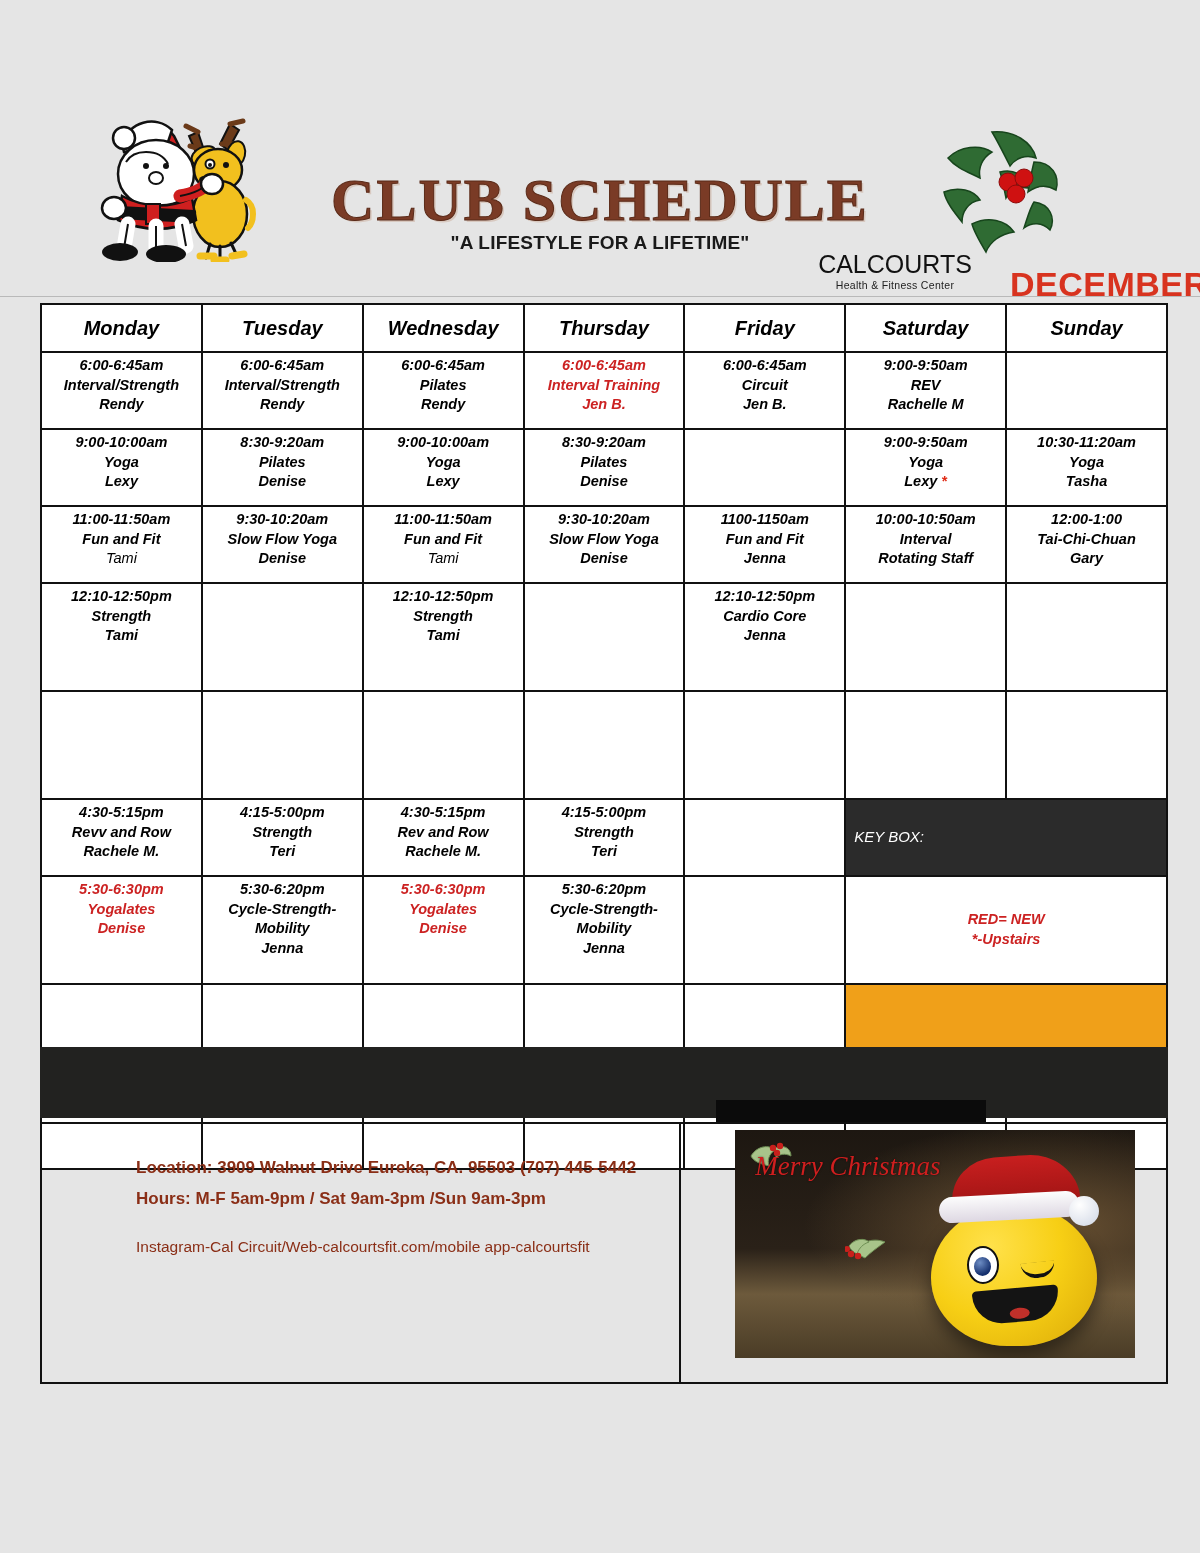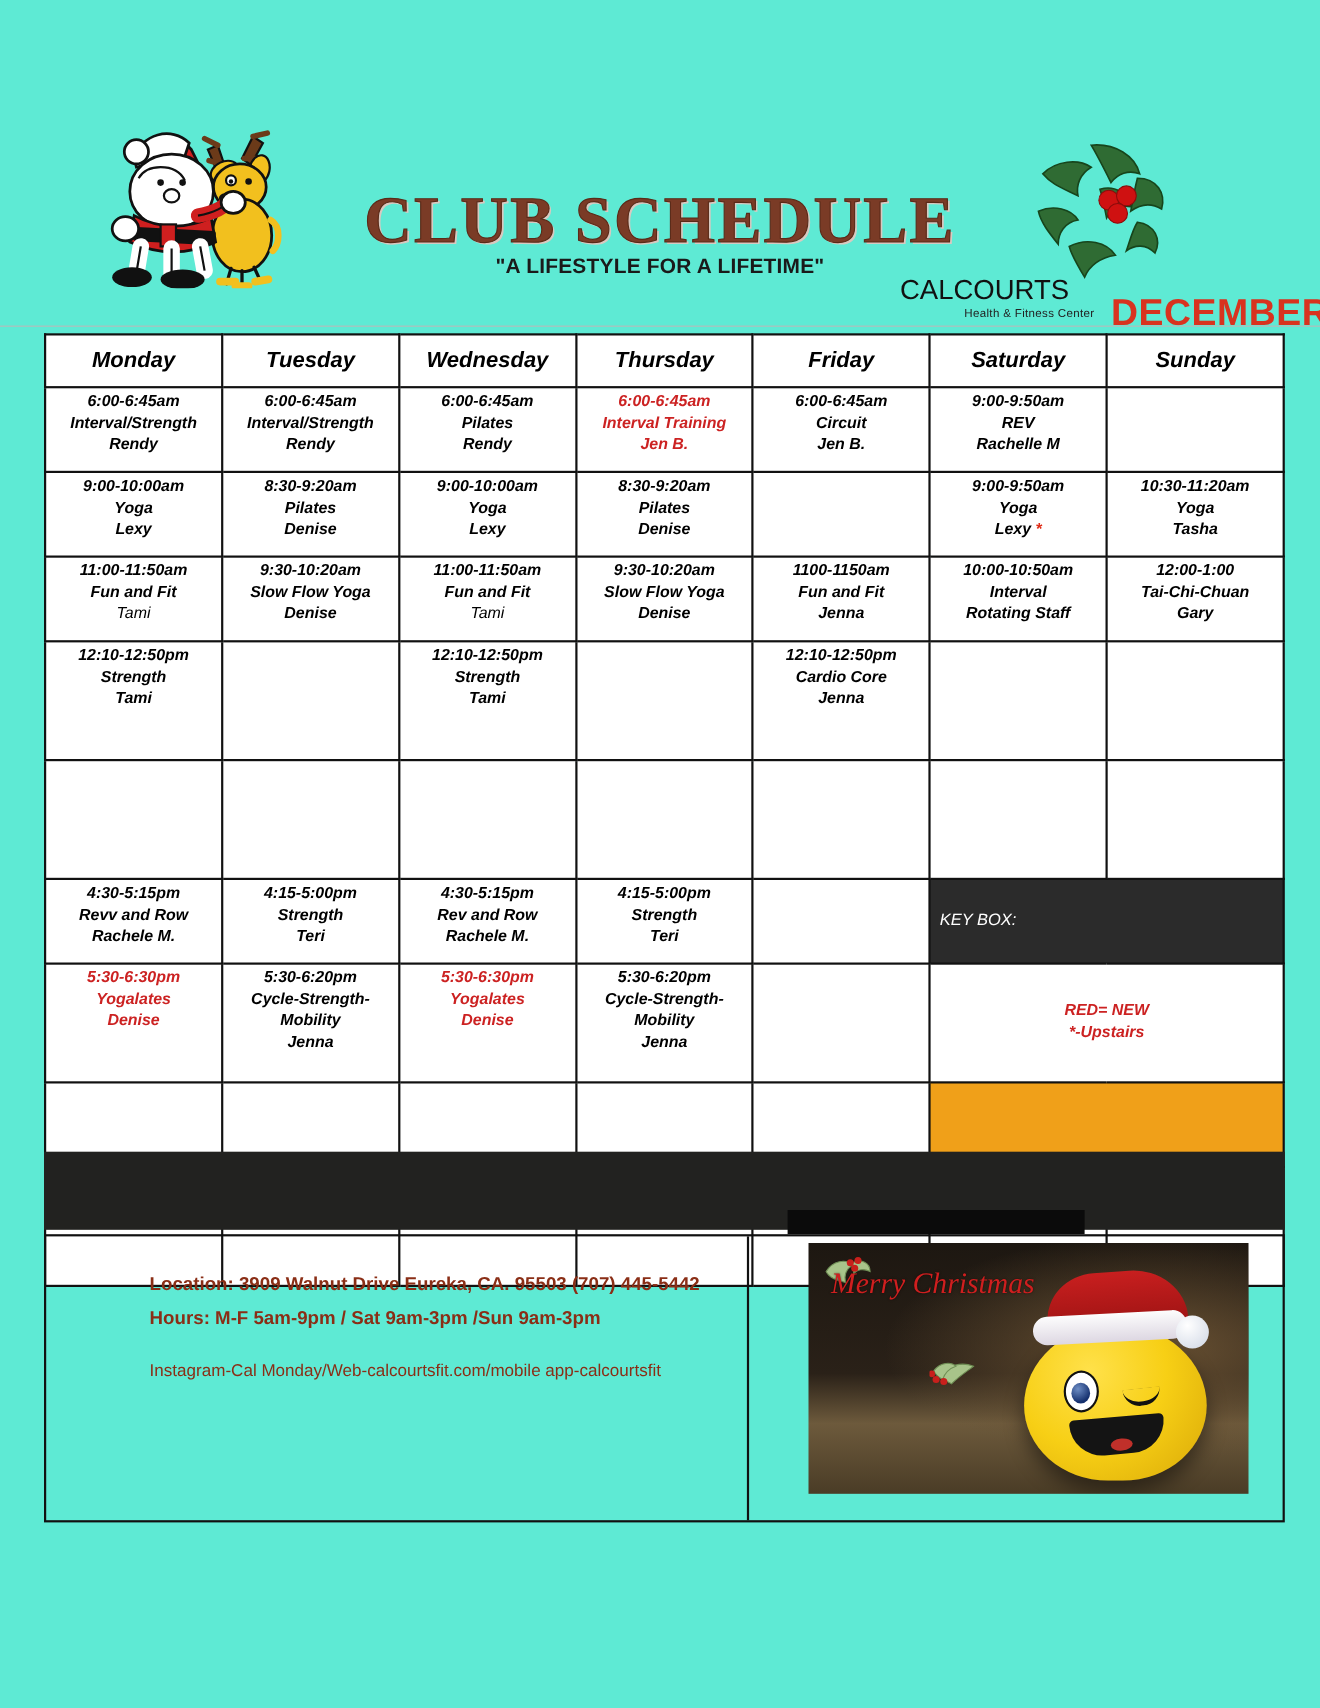--- a/index.html
+++ b/index.html
@@ -1,21 +1,21 @@
 <!DOCTYPE html>
 <html><head>
 <meta charset="utf-8">
 <style>
   html,body{margin:0;padding:0;background:#fff;}
   body{
     width:1200px;height:1553px;position:relative;
     font-family:"Liberation Sans","DejaVu Sans",sans-serif;
     color:#000;overflow:hidden;
   }
-  .page{position:absolute;inset:0;background:#5eead4;}
+  .page{position:absolute;inset:0;background:#e5e5e5;}
 
   
   .header{position:absolute;left:0;top:0;width:1200px;height:296px;}
 
   .santa-logo{position:absolute;left:86px;top:104px;width:172px;height:158px;}
   .holly-logo{position:absolute;left:930px;top:128px;width:130px;height:128px;}
 
   .title-block{position:absolute;left:300px;top:170px;width:600px;text-align:center;}
   .club-title{
     font-family:"Liberation Serif","DejaVu Serif",serif;
@@ -25,21 +25,21 @@
     text-shadow:2px 2px 0 #d8c9c0;
     white-space:nowrap;
   }
   .club-tagline{
     font-size:19px;font-weight:bold;color:#1a1a1a;
     margin-top:2px;letter-spacing:0.2px;white-space:nowrap;
   }
 
   .calcourts{position:absolute;left:795px;top:252px;width:200px;text-align:center;}
   .cc-main{font-size:25px;letter-spacing:0px;color:#111;line-height:1;white-space:nowrap;}
-  .cc-sub{font-size:10.5px;color:#222;margin-top:2px;letter-spacing:0.3px;white-space:nowrap;text-align:right;}
+  .cc-sub{font-size:10.5px;color:#222;margin-top:2px;letter-spacing:0.3px;white-space:nowrap;}
 
   .month-label{
     position:absolute;left:1010px;top:265px;
     font-size:34px;font-weight:bold;color:#d8331f;letter-spacing:0.5px;
   }
 
   .top-rule{position:absolute;left:0;top:296px;width:1200px;height:1px;background:#b9b9b9;}
 
   
   .sched{
@@ -464,21 +464,21 @@
   <div class="black-band"></div>
   <div class="black-band2"></div>
 
   <div class="footer">
     <div class="footer-div"></div>
 
     <div class="footer-text">
       <div class="ft-line">Location: 3909 Walnut Drive Eureka, CA. 95503 (707) 445-5442</div>
       <div class="ft-line">Hours: M-F 5am-9pm / Sat 9am-3pm /Sun 9am-3pm</div>
       <div class="ft-gap"></div>
-      <div class="ft-line small">Instagram-Cal Monday/Web-calcourtsfit.com/mobile app-calcourtsfit</div>
+      <div class="ft-line small">Instagram-Cal Circuit/Web-calcourtsfit.com/mobile app-calcourtsfit</div>
     </div>
 
     <div class="xmas-photo">
       <div class="holly-sm holly-a">
         <svg viewBox="0 0 44 26" width="44" height="26">
           <path d="M2 14 C8 4 20 2 26 8 C20 12 18 18 20 24 C12 22 5 20 2 14z" fill="#a8c48a" stroke="#6f8f55" stroke-width="1"></path>
           <path d="M26 6 C34 2 42 6 42 14 C36 11 30 12 27 16 C27 12 26 8 26 6z" fill="#a8c48a" stroke="#6f8f55" stroke-width="1"></path>
           <circle cx="24" cy="6" r="3.2" fill="#c8201c"></circle>
           <circle cx="31" cy="4" r="3.2" fill="#c8201c"></circle>
           <circle cx="28" cy="11" r="3.2" fill="#c8201c"></circle>

